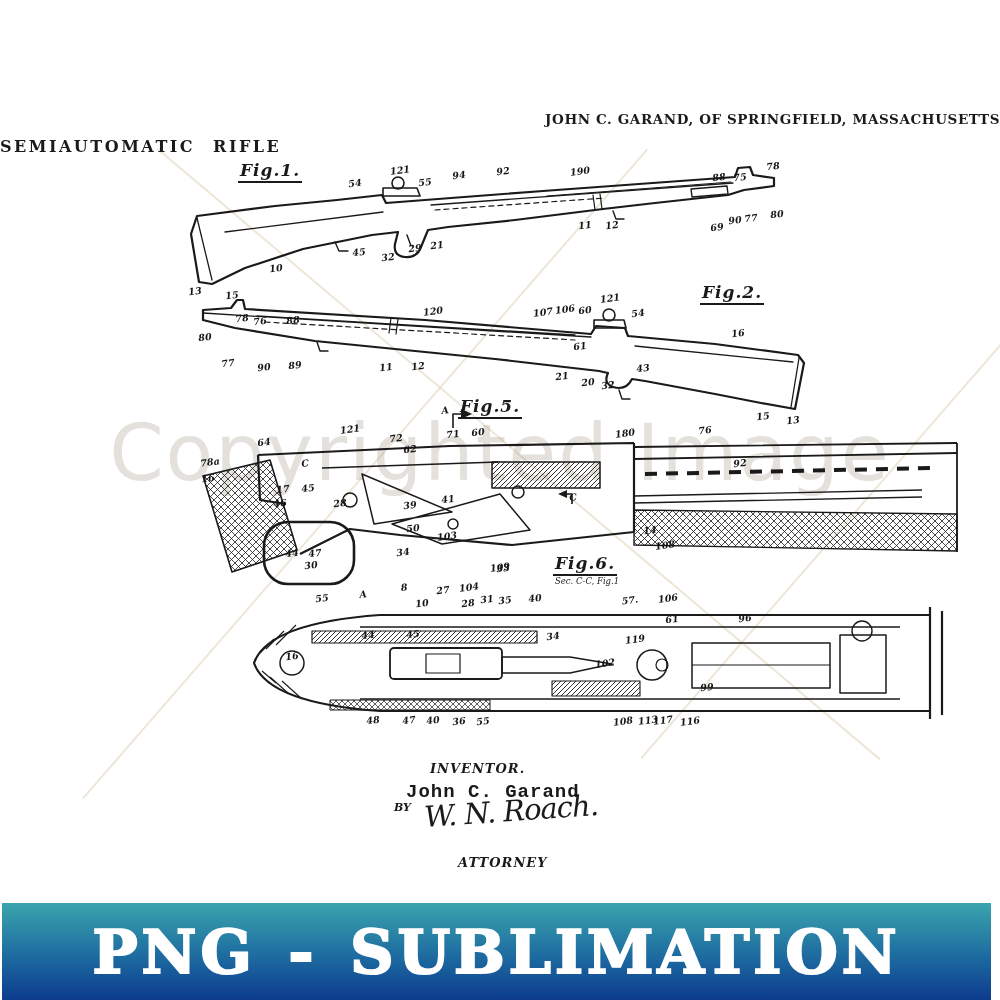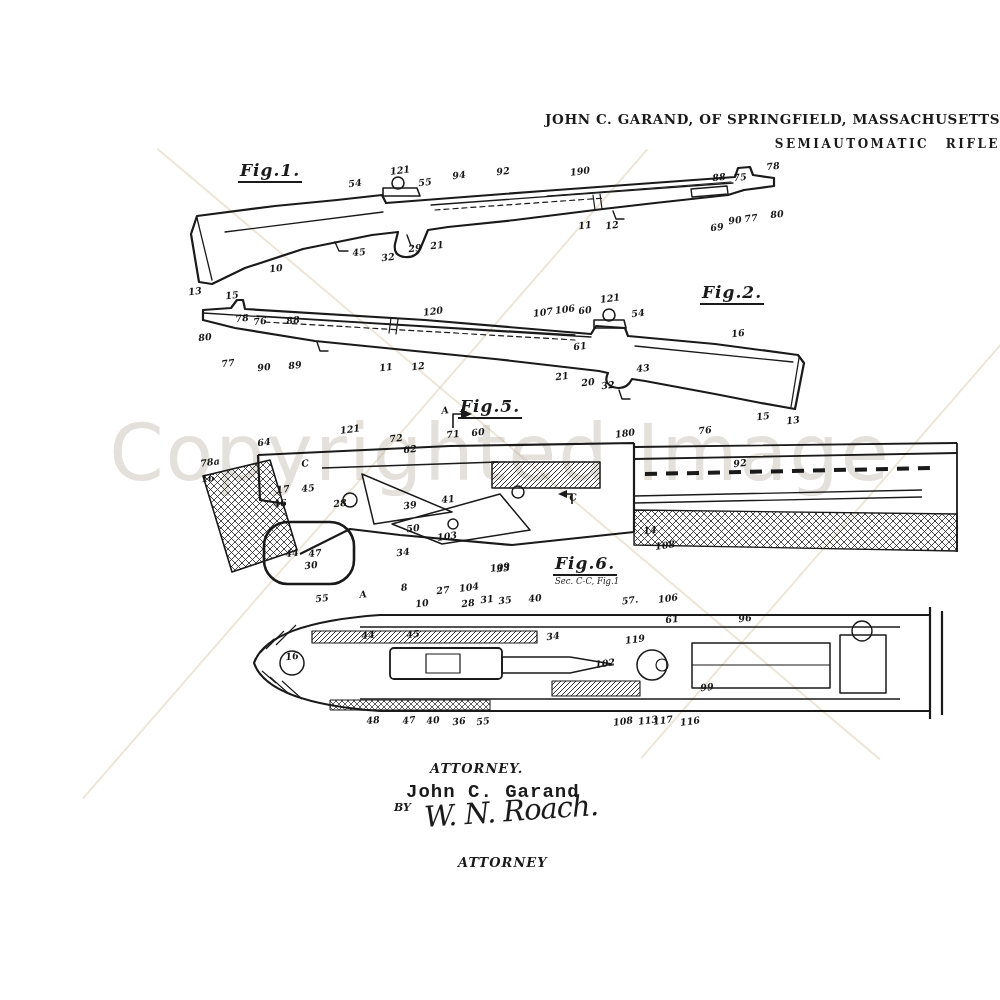--- a/index.html
+++ b/index.html
@@ -11,22 +11,22 @@
         color:rgba(164,153,136,0.30);letter-spacing:2px;pointer-events:none;white-space:nowrap;}
   .wm-line{position:absolute;height:2px;background:rgba(214,199,168,0.45);transform-origin:0 0;}
   .wm-line.l1{left:158px;top:148px;width:946px;transform:rotate(40.2deg);}
   .wm-line.l2{left:648px;top:150px;width:860px;transform:rotate(131deg);}
   .wm-line.l3{left:1180px;top:140px;width:820px;transform:rotate(131deg);}
   
   .patent-title{position:absolute;top:56px;left:0;width:100%;text-align:center;
         font-weight:bold;font-size:50px;letter-spacing:3px;word-spacing:26px;}
   .patent-subtitle{position:absolute;top:111px;left:0;width:100%;text-align:right;
         font-weight:bold;font-size:13.5px;letter-spacing:0.6px;}
-  .patent-typeline{position:absolute;top:137px;left:0;width:100%;text-align:right;
-        font-weight:bold;font-size:12px;letter-spacing:2.5px;word-spacing:10px;}
+  .patent-typeline{position:absolute;top:137px;left:0;width:100%;text-align:left;
+        font-weight:bold;font-size:16px;letter-spacing:2.5px;word-spacing:10px;}
   
   .figure{position:absolute;}
   .figure svg{position:absolute;left:0;top:0;width:100%;height:100%;}
   .fig1{left:185px;top:158px;width:600px;height:145px;}
   .fig2{left:195px;top:282px;width:625px;height:140px;}
   .fig5{left:200px;top:402px;width:760px;height:205px;}
   .fig6{left:240px;top:587px;width:710px;height:155px;}
   .fig-caption{position:absolute;font-style:italic;font-weight:bold;font-size:17px;
         letter-spacing:1px;border-bottom:2px solid #1a1a1a;padding:0 2px 1px 2px;white-space:nowrap;}
   .fig1 .fig-caption{left:53px;top:2px;}
@@ -262,20 +262,23 @@
       <span class="part-label" style="left: 169px; top: 133px;">47</span>
       <span class="part-label" style="left: 193px; top: 133px;">40</span>
       <span class="part-label" style="left: 219px; top: 134px;">36</span>
       <span class="part-label" style="left: 243px; top: 134px;">55</span>
       <span class="part-label" style="left: 383px; top: 134px;">108</span>
       <span class="part-label" style="left: 408px; top: 133px;">113</span>
       <span class="part-label" style="left: 423px; top: 133px;">117</span>
       <span class="part-label" style="left: 450px; top: 134px;">116</span>
     </div>
 
-  <div class="sig-inventor">ATTORNEY.</div>
+  <div class="sig-inventor">INVENTOR.</div>
   <div class="sig-name">John C. Garand</div>
   <div class="sig-by">BY</div>
   <div class="sig-signature">W. N. Roach.</div>
   <div class="sig-attorney">ATTORNEY</div>
 
+  <div class="banner">
+    <span class="banner-text">PNG - SUBLIMATION</span>
+  </div>
 
 </div>
 
 </body></html>

